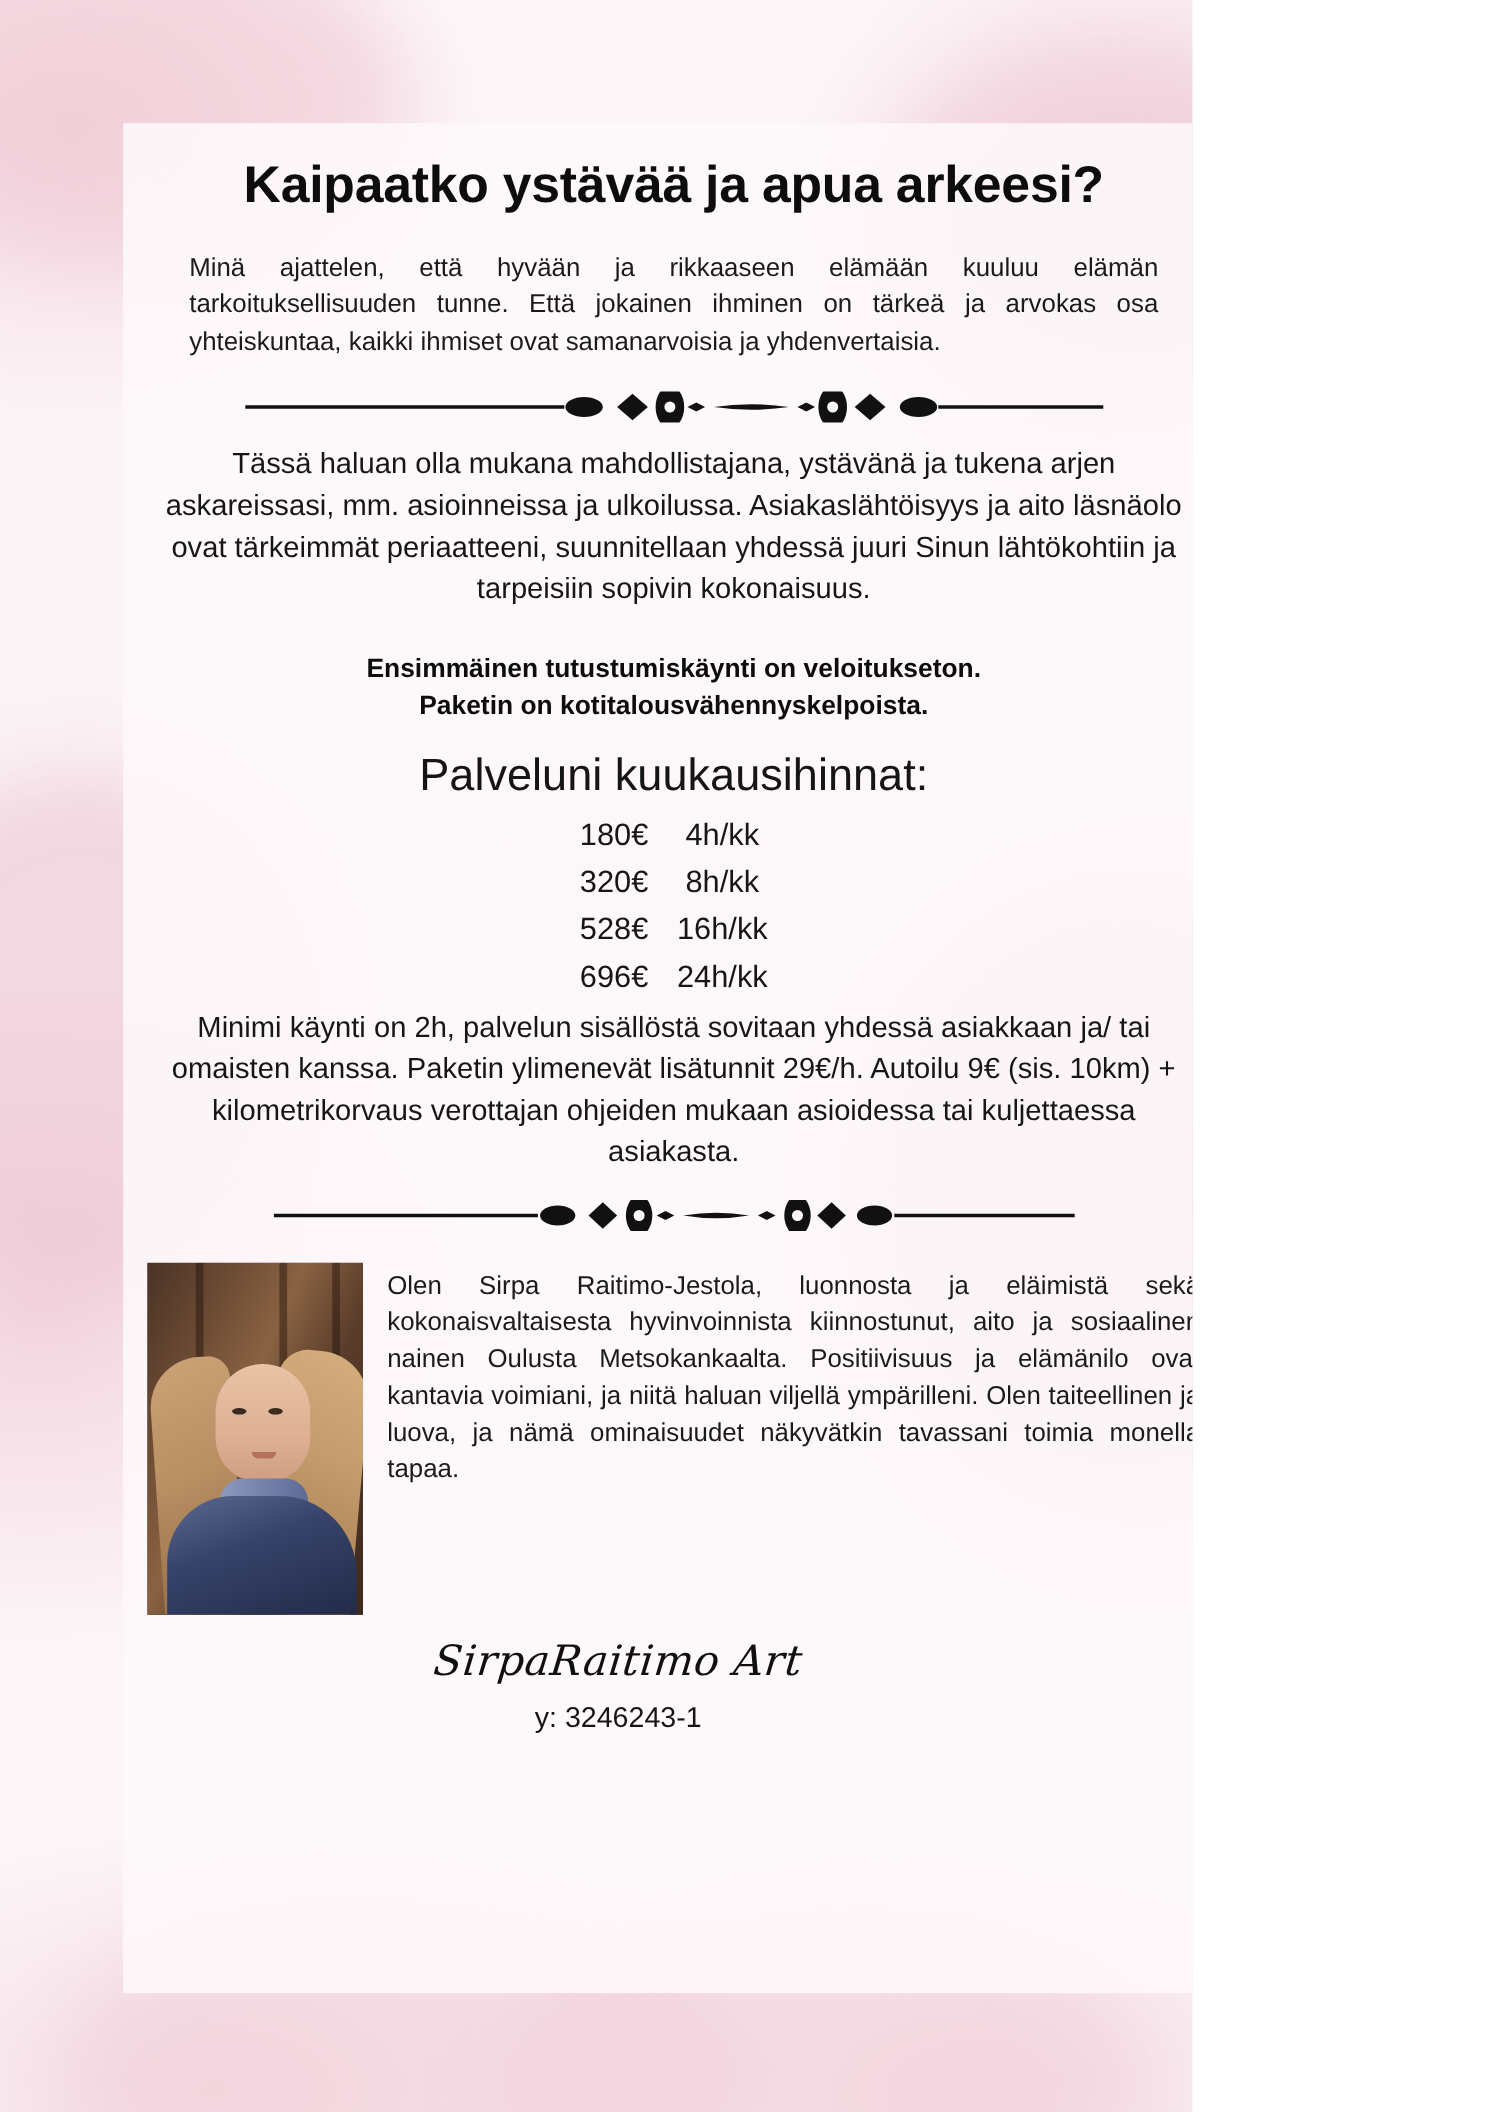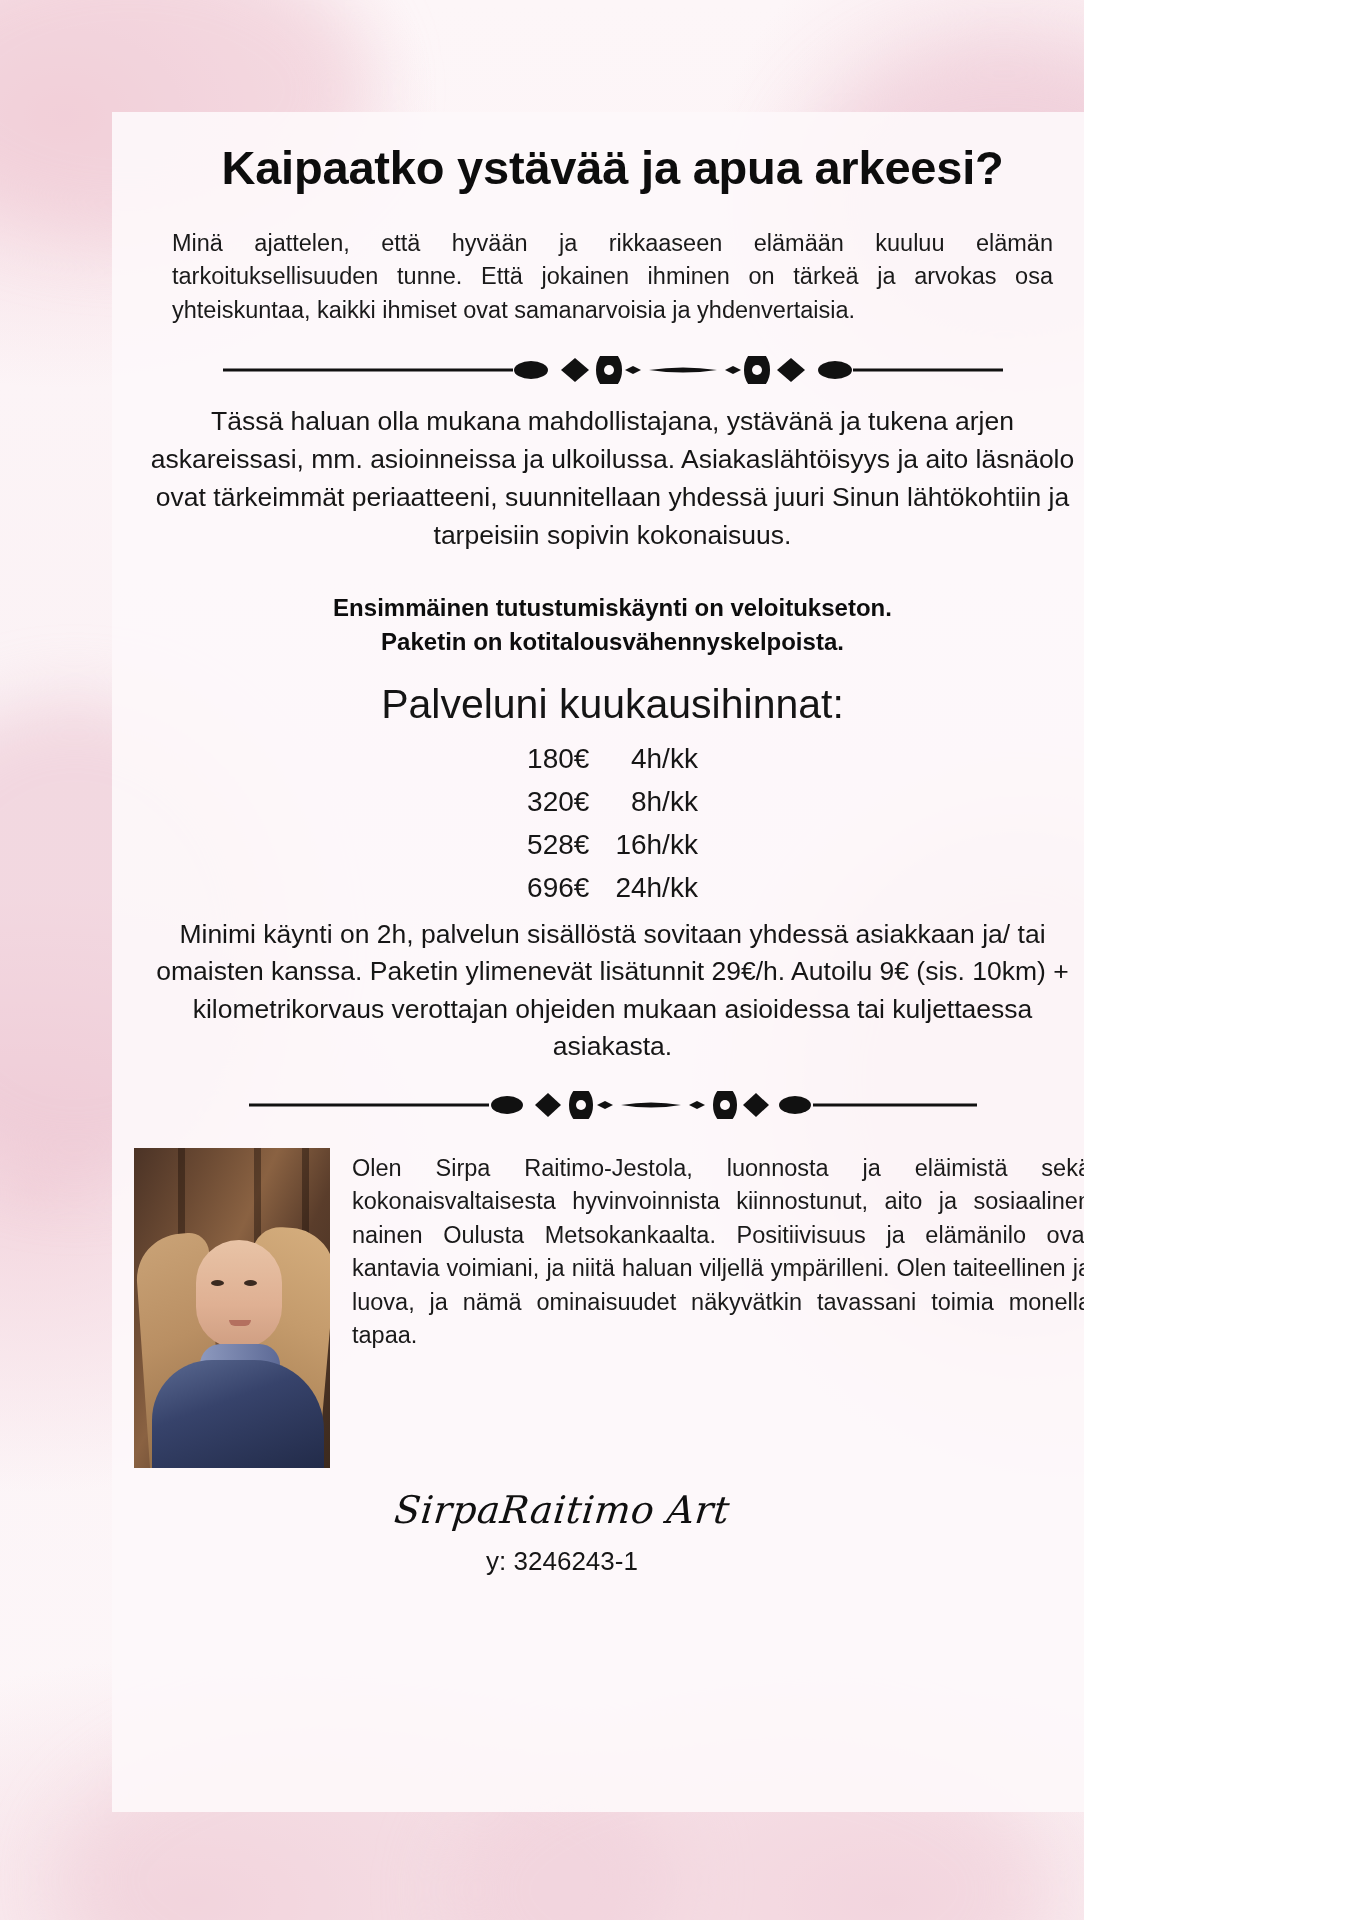--- a/index.html
+++ b/index.html
@@ -106,21 +106,21 @@
     margin:10px auto 0 auto;
     border-collapse:collapse;
   }
   .price-table td {
     font-size:28px;
     color:#161616;
     padding:3px 0;
     line-height:1.32;
   }
   .price-table td.amount { text-align:right; padding-right:26px; }
-  .price-table td.hours  { text-align:right; }
+  .price-table td.hours  { text-align:center; }
 
   .terms {
     text-align:center;
     font-size:26.5px;
     line-height:1.42;
     color:#161616;
     margin:6px 24px 0 24px;
   }
 
   .divider2 { margin-top:22px; }

